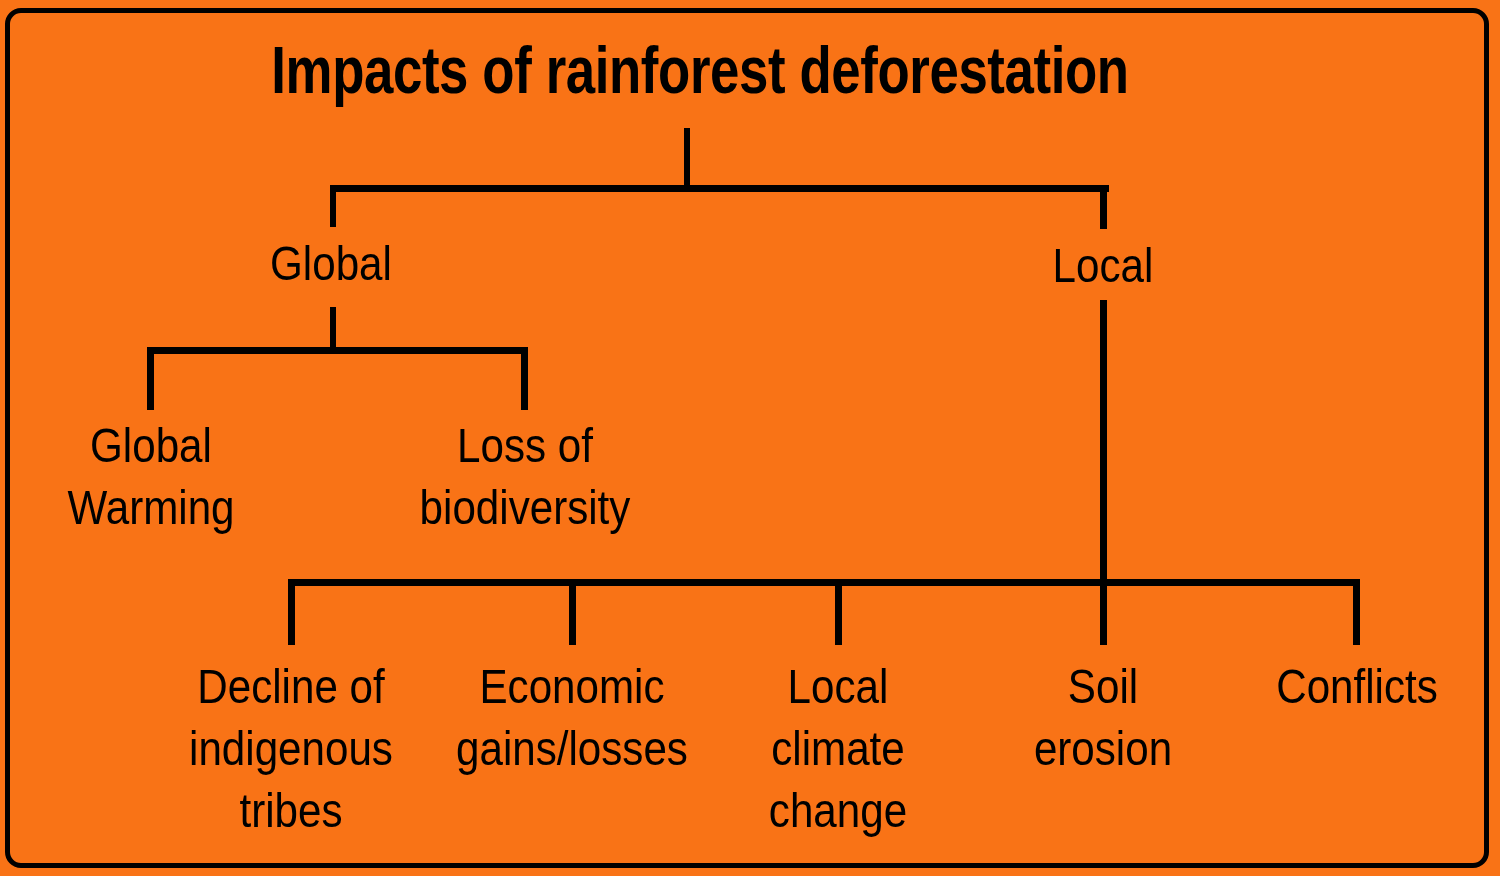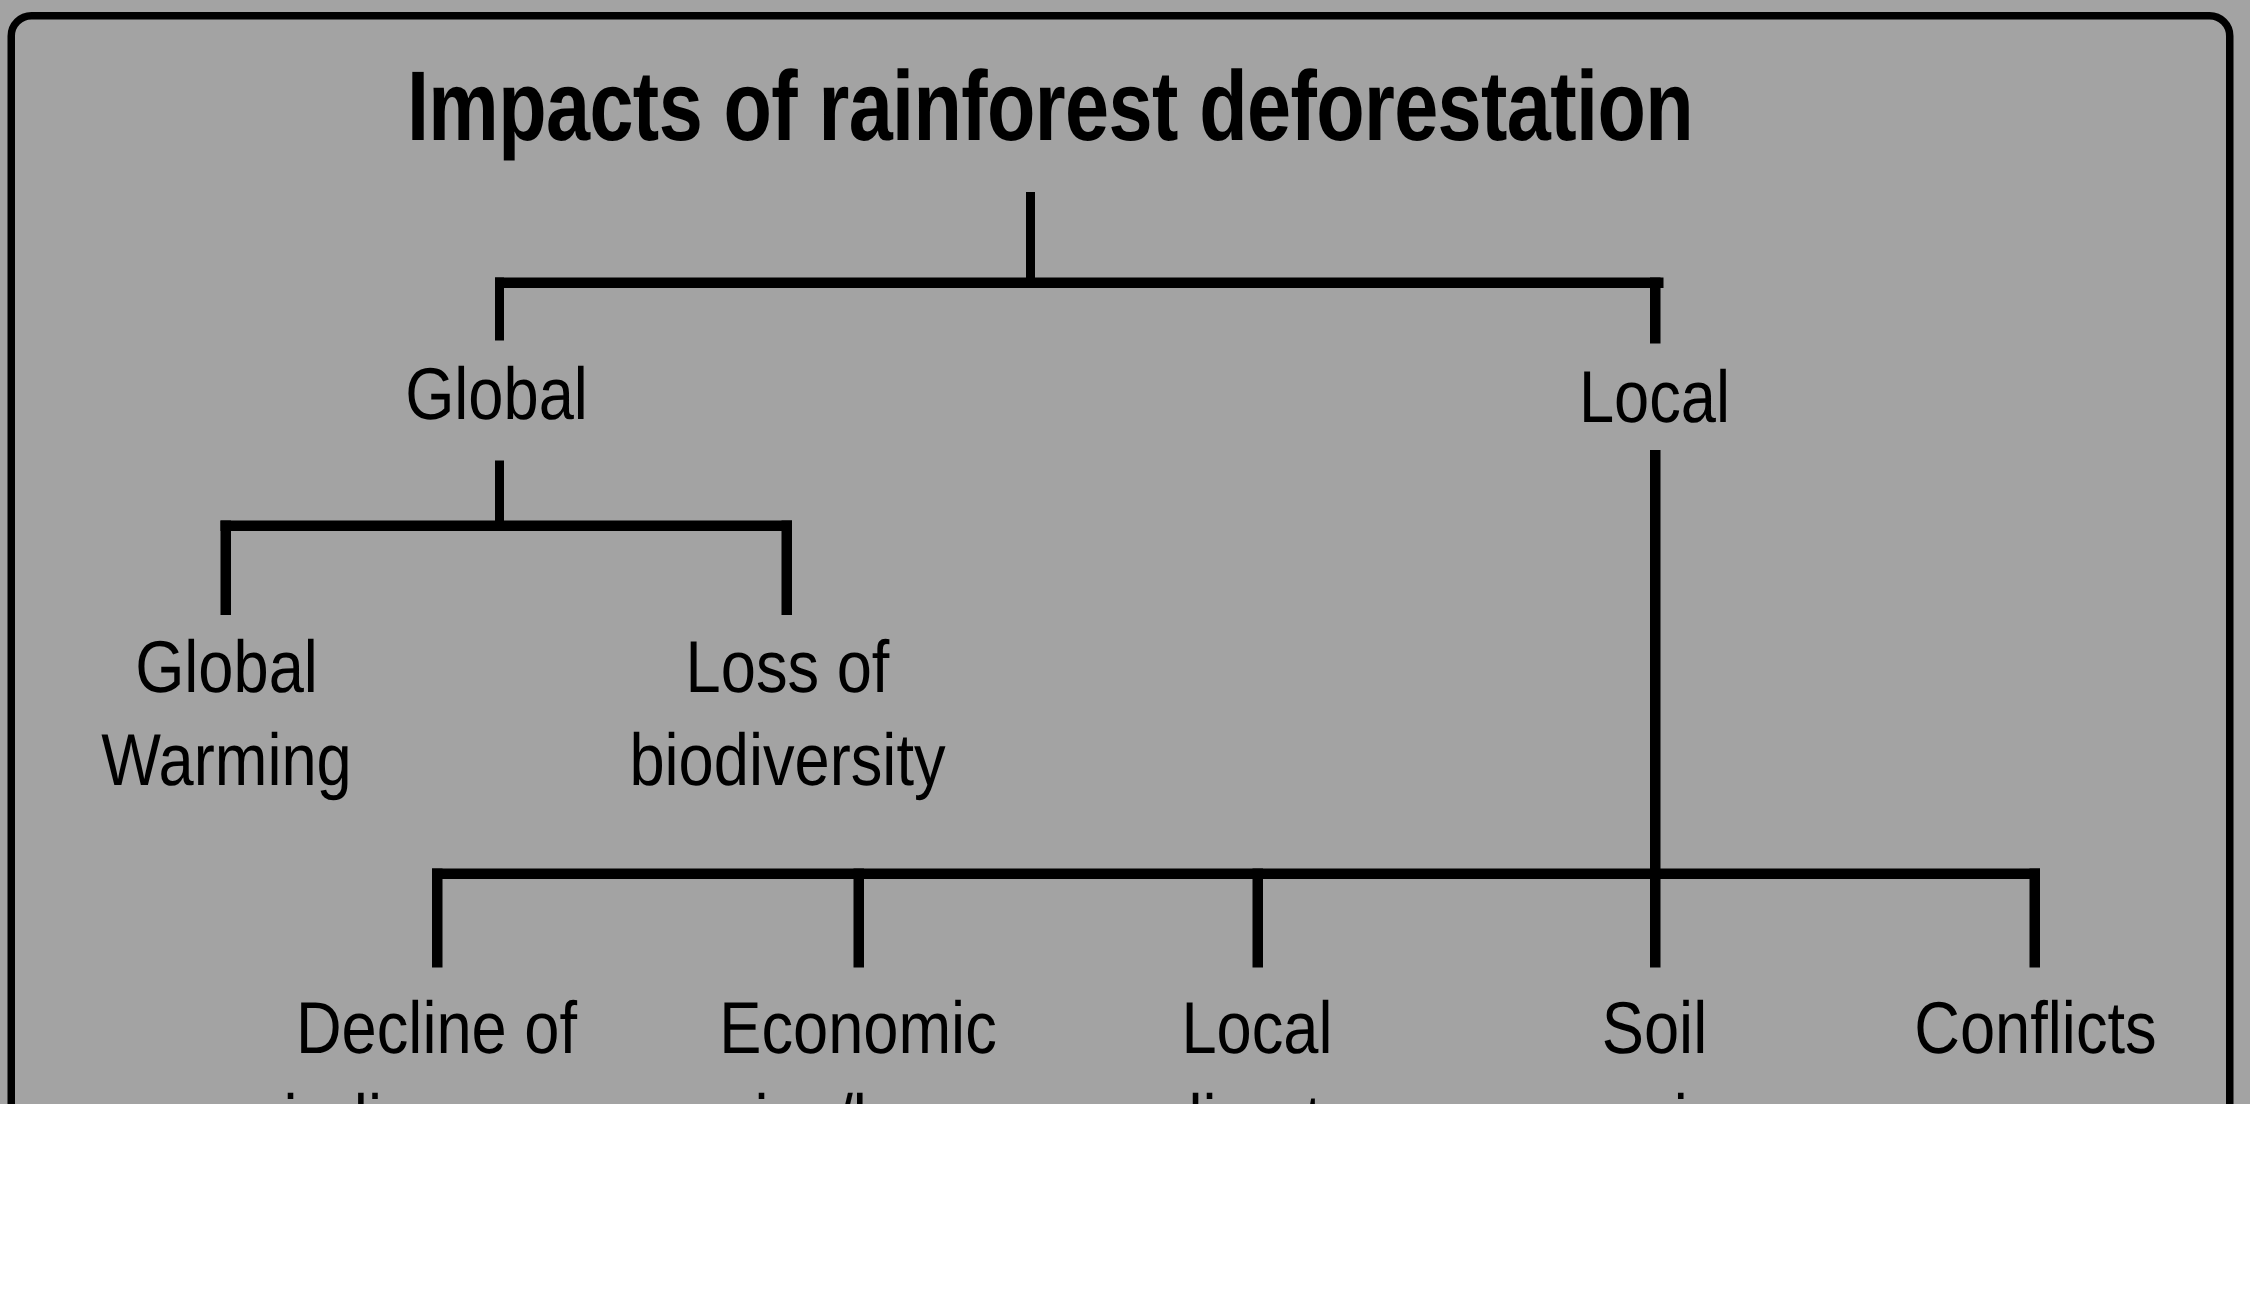--- a/index.html
+++ b/index.html
@@ -7,22 +7,22 @@
     padding: 0;
     background: #ffffff;
   }
   body {
     font-family: "Liberation Sans", sans-serif;
   }
 
   #canvas {
     position: relative;
     width: 1500px;
-    height: 736px;
-    background: #a3a3a3;
+    height: 876px;
+    background: #f97316;
     overflow: hidden;
   }
 
   
   #frame {
     position: absolute;
     left: 5px;
     top: 8px;
     width: 1484px;
     height: 860px;

